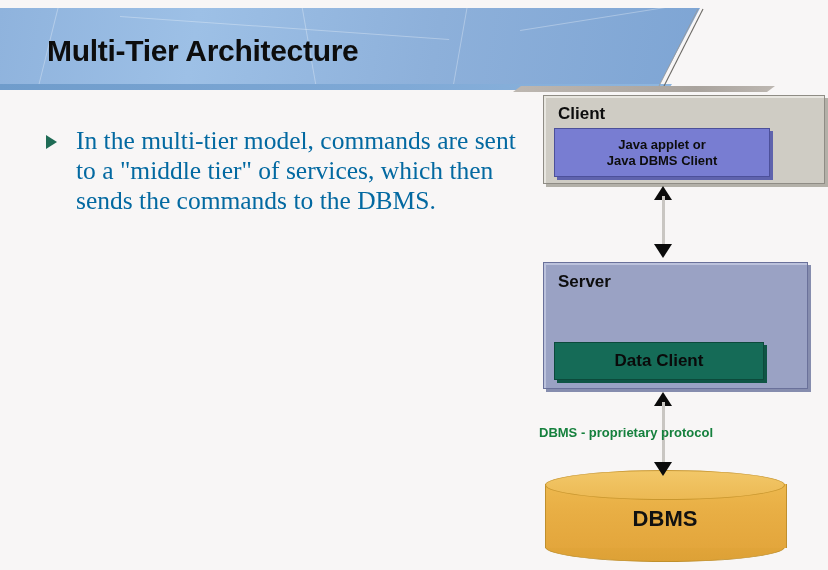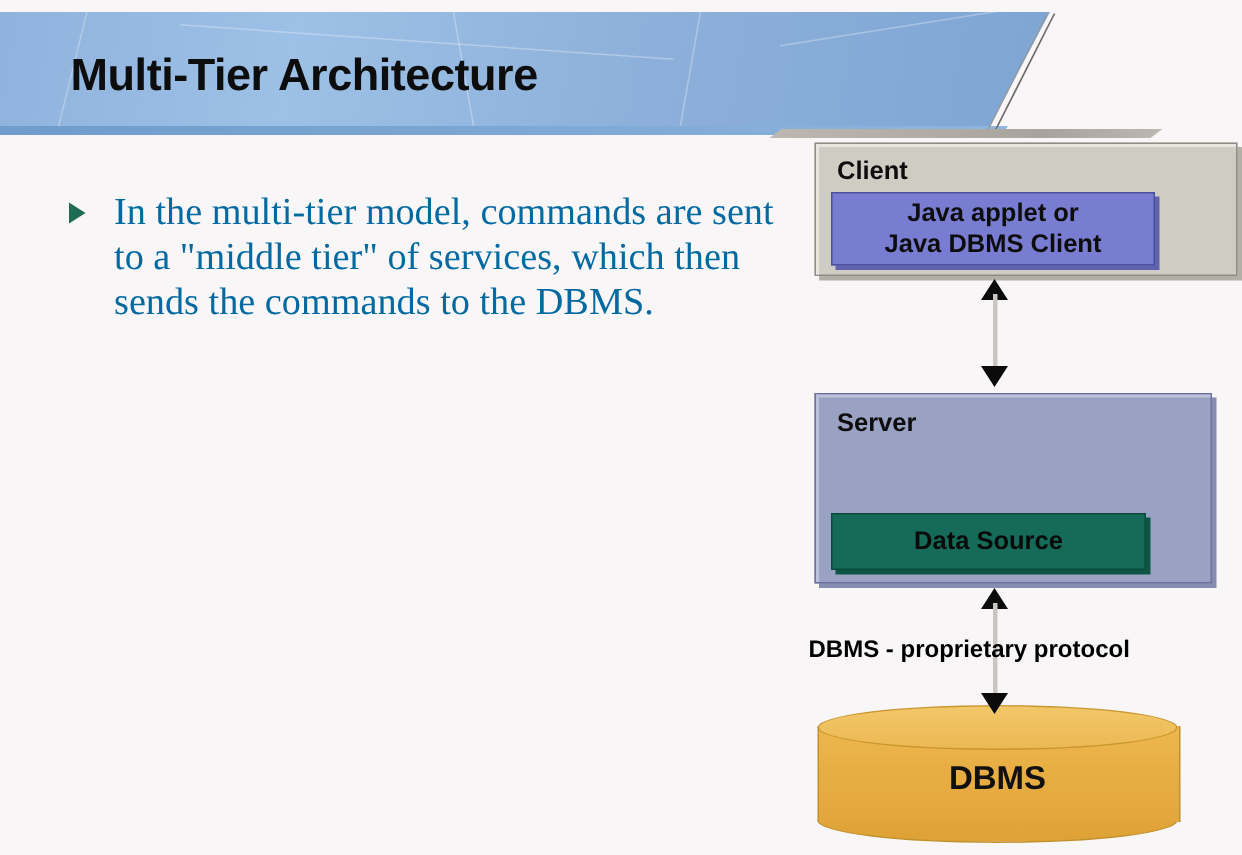--- a/index.html
+++ b/index.html
@@ -136,21 +136,21 @@
     height: 47px;
     background: #787dd2;
     border: 1px solid #4c509a;
     box-shadow: 3px 3px 0 0 #5f63ad;
     display: flex;
     flex-direction: column;
     align-items: center;
     justify-content: center;
   }
   .applet-box span {
-    font-size: 17px;
+    font-size: 13px;
     font-weight: bold;
     color: #0d0d0d;
     line-height: 1.22;
     white-space: nowrap;
   }
 
   
   .server-box {
     position: absolute;
     left: 543px;
@@ -191,23 +191,23 @@
     font-weight: bold;
     color: #0a0a0a;
     white-space: nowrap;
   }
 
   
   .protocol-label {
     position: absolute;
     left: 539px;
     top: 425px;
-    font-size: 16px;
-    font-weight: bold;
-    color: #000000;
+    font-size: 13px;
+    font-weight: bold;
+    color: #15803d;
     white-space: nowrap;
     z-index: 6;
   }
 
   
   .cylinder {
     position: absolute;
     left: 545px;
     top: 470px;
     width: 240px;
@@ -334,21 +334,21 @@
       <div class="head up"></div>
       <div class="shaft"></div>
       <div class="head down"></div>
     </div>
 
     <div class="server-box">
       <div class="hl-top"></div>
       <div class="hl-left"></div>
       <div class="box-label server-label">Server</div>
       <div class="datasource-box">
-        <span>Data Source</span>
+        <span>Data Client</span>
       </div>
     </div>
 
     <div class="arrow" id="arrow-server-dbms">
       <div class="head up"></div>
       <div class="shaft"></div>
       <div class="head down"></div>
     </div>
 
     <div class="protocol-label">DBMS - proprietary protocol</div>

